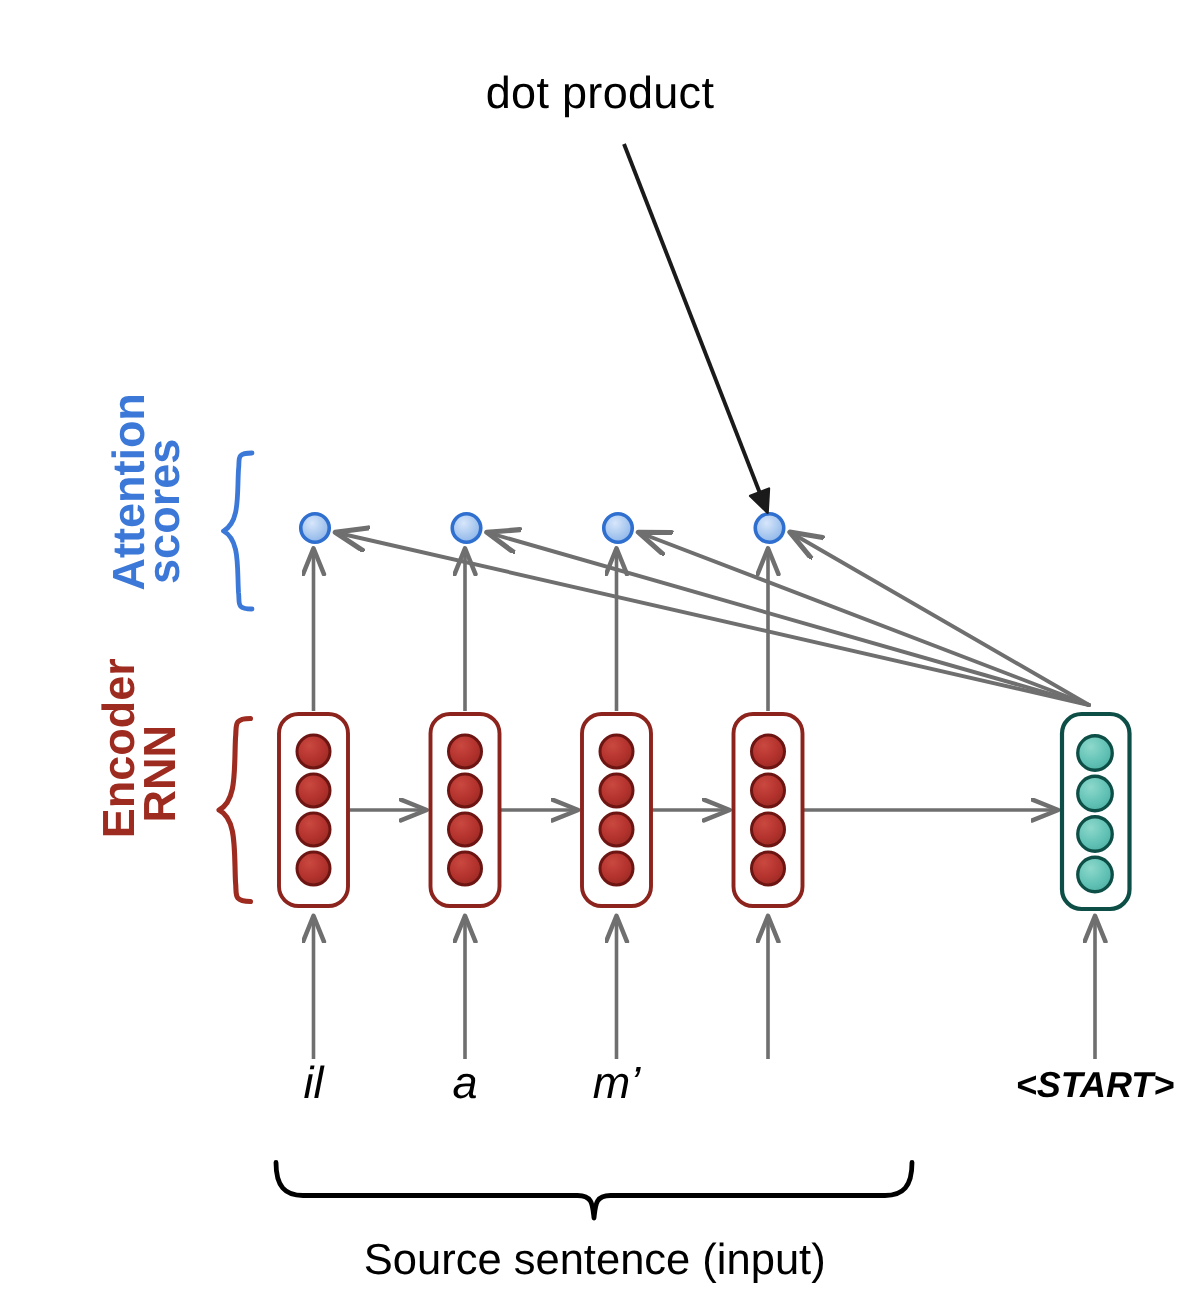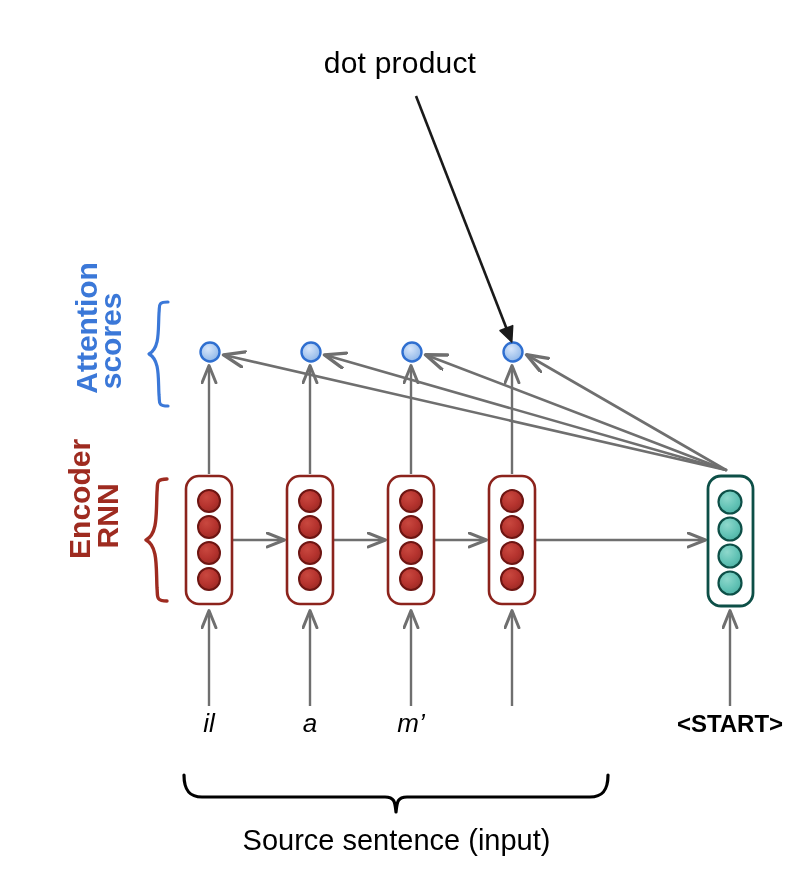--- a/index.html
+++ b/index.html
@@ -40,26 +40,27 @@
   }
   .label-caption {
     left: 0;
     top: 824px;
     width: 793px;
     text-align: center;
     font-size: 29px;
   }
   .word {
     font-style: italic;
-    font-size: 26px;
+    font-size: 30px;
     text-align: center;
     top: 723px;
     transform: translateY(-50%);
   }
   .start-token {
+    font-style: italic;
     font-weight: 600;
     font-size: 24px;
     text-align: center;
     top: 724px;
     transform: translateY(-50%);
   }
   .side-label {
     transform-origin: 50% 50%;
     text-align: center;
     font-size: 30px;

